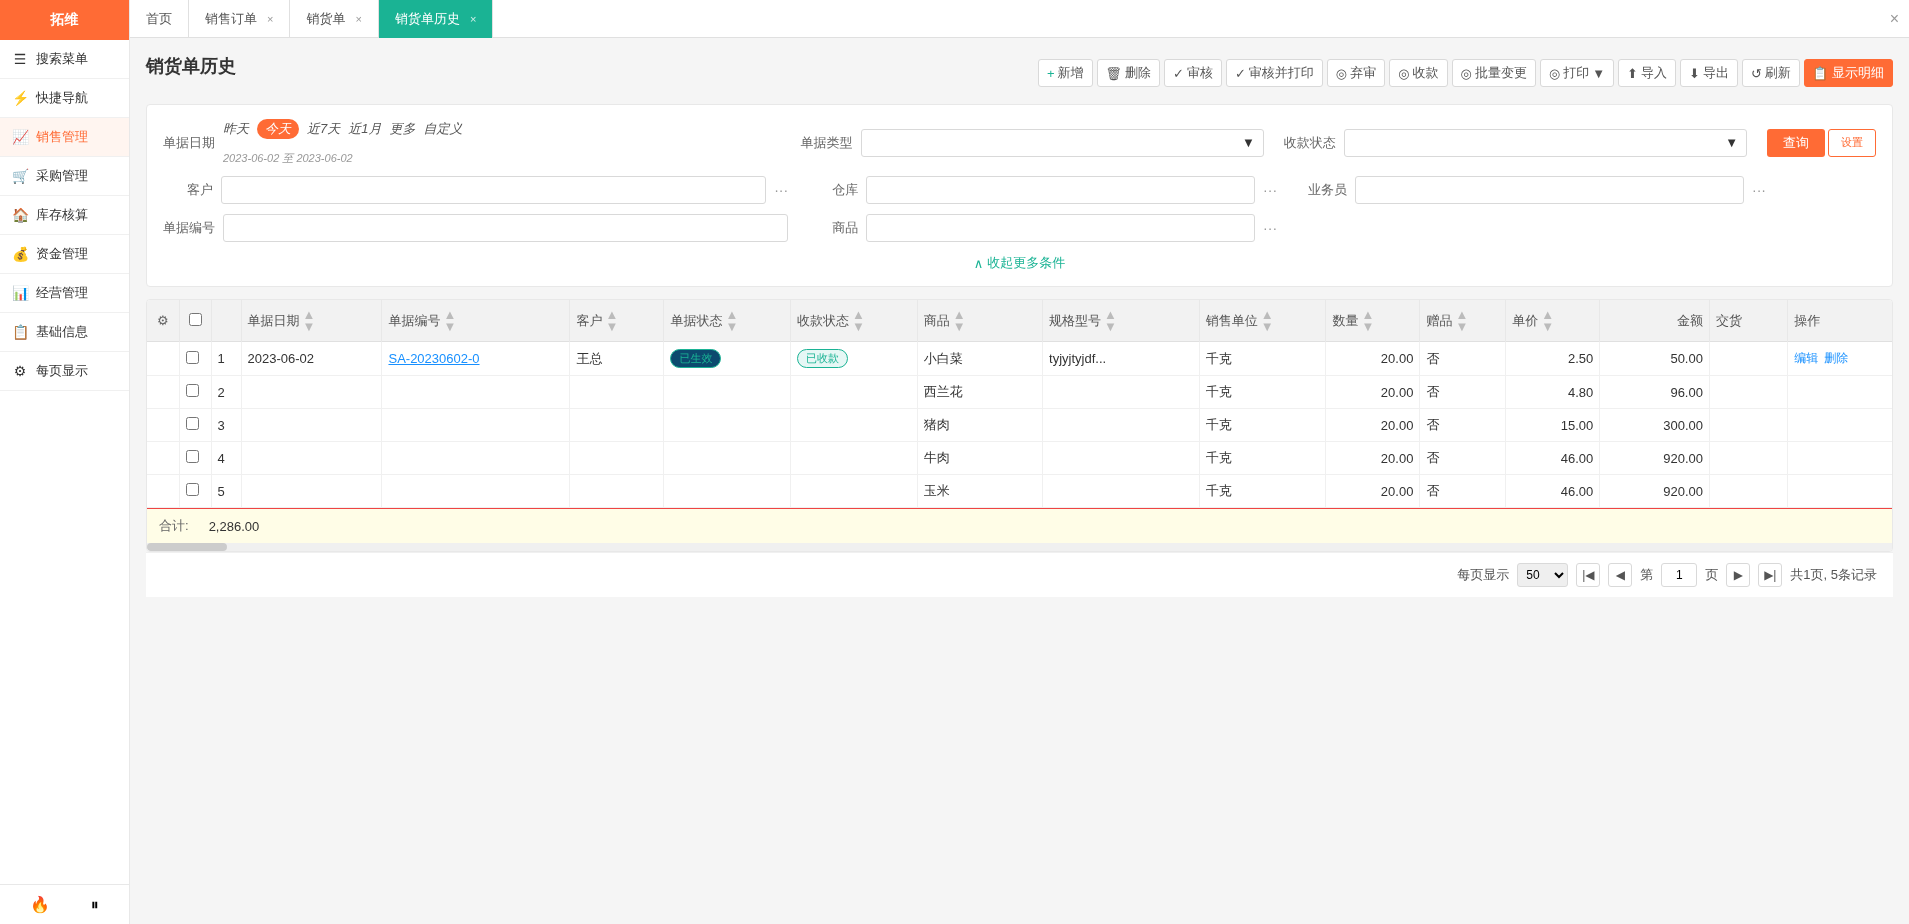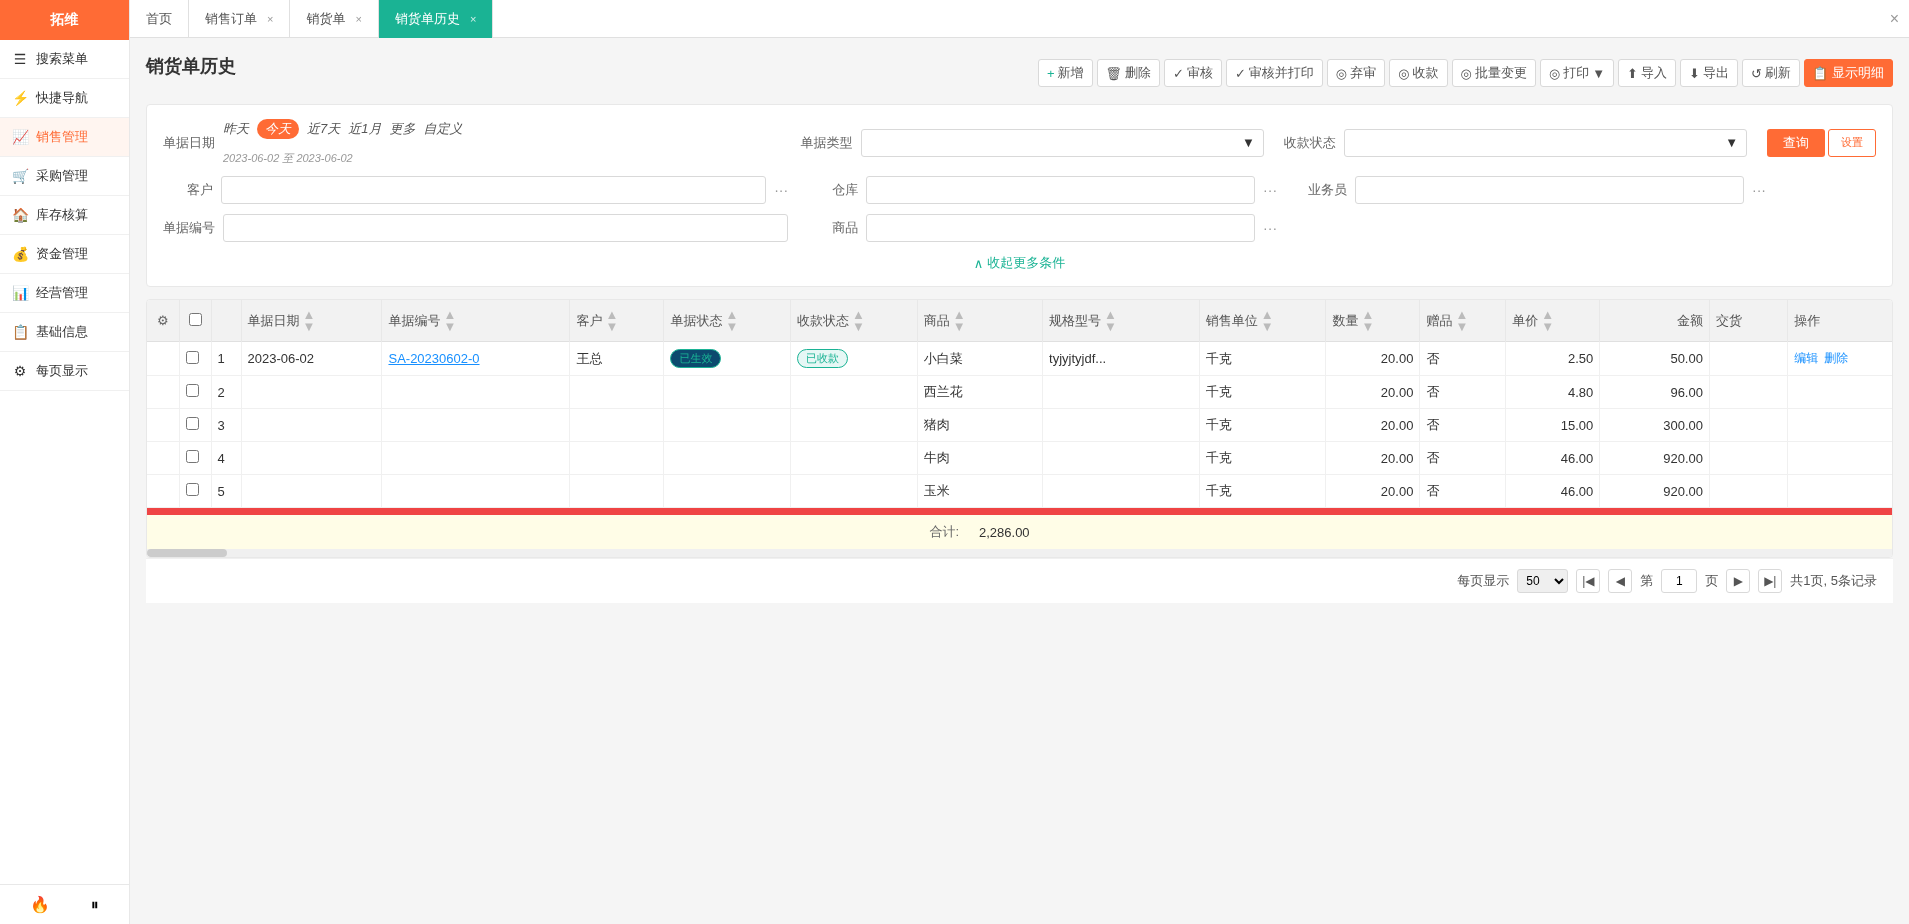--- a/index.html
+++ b/index.html
@@ -260,27 +260,26 @@
     }
     .status-active { background: #0c4a6e; color: #1ab394; border: 1px solid #1ab394; }
     .status-collected { background: #e6f7f5; color: #1ab394; border: 1px solid #1ab394; }
     .link-text { color: #1890ff; cursor: pointer; text-decoration: underline; }
     .row-action { display: flex; gap: 6px; }
     .row-action-btn { color: #1890ff; cursor: pointer; font-size: 12px; }
 
     
     .table-footer {
       background: #fffde7;
-      border-top: 7px solid #ef4444;
-      display: flex;
-      align-items: center;
-      padding: 8px 4px;
+      border-top: 1px solid #ef4444;
+      display: flex;
+      align-items: center;
+      padding: 8px 12px;
       font-size: 12px;
       color: #333;
-      justify-content: center;
     }
     .footer-label { margin-right: 20px; color: #666; }
 
     
     .pagination {
       display: flex;
       align-items: center;
       justify-content: flex-end;
       padding: 10px 16px;
       gap: 8px;

